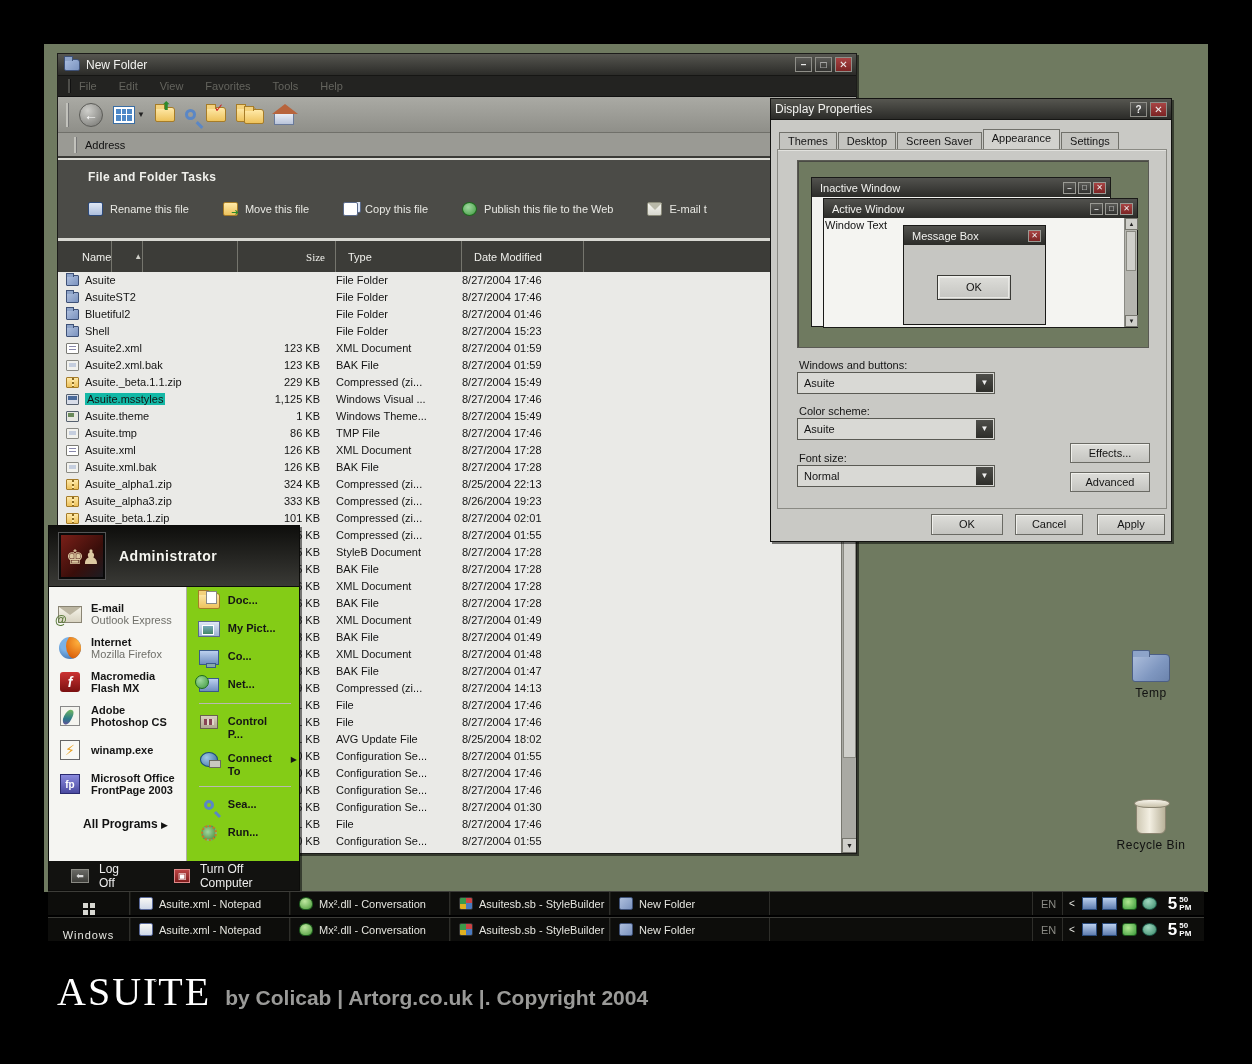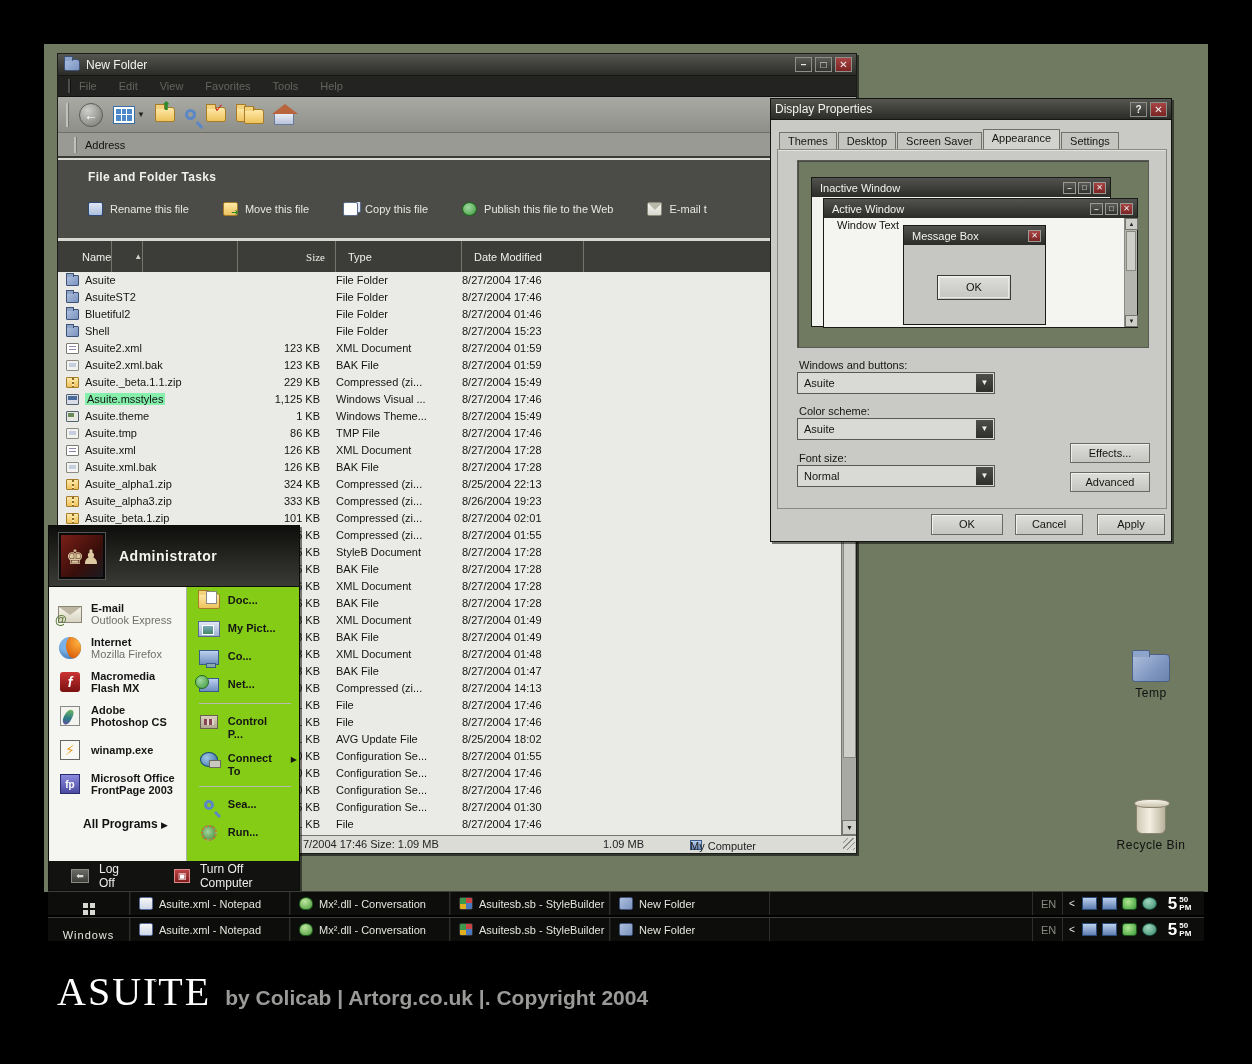--- a/index.html
+++ b/index.html
@@ -62,21 +62,21 @@
   .colhead span{display:flex;align-items:center;height:100%;padding-left:12px;border-right:1px solid #75756d;}
   .c-name{width:180px;}
   .c-size{width:98px;justify-content:flex-end;padding-right:10px;font-family:Liberation Serif, serif;}
   .c-type{width:126px;}
   .c-date{width:122px;}
   .sort-arrow{font-size:8px;margin-left:10px;color:#cfcfc8;}
   .listwrap{flex:1;position:relative;background:#eaeae7;overflow:hidden;}
   .filelist{position:absolute;left:0;top:0;right:15px;bottom:0;overflow:hidden;}
   .frow{display:flex;height:17px;line-height:17px;font-size:11px;color:#141414;align-items:center;}
   .frow .nm{width:147px;overflow:hidden;white-space:nowrap;}
-  .frow .nm span.seltxt{background:#86efac;padding:0 2px;}
+  .frow .nm span.seltxt{background:#14b8a6;padding:0 2px;}
   .frow .sz{width:98px;text-align:right;padding-right:10px;}
   .frow .tp{width:126px;padding-left:6px;overflow:hidden;white-space:nowrap;}
   .frow .dt{padding-left:6px;white-space:nowrap;}
   .fic{width:13px;height:11px;margin:0 6px 0 8px;flex:none;border-radius:1px;position:relative;}
   .fic-folder{background:linear-gradient(135deg,#aebfdd,#7b93bf);border:1px solid #3e5177;}
   .fic-folder:before{content:"";position:absolute;left:-1px;top:-3px;width:6px;height:3px;background:#8ea4c9;border:1px solid #3e5177;border-bottom:none;}
   .fic-xml{background:#fff;border:1px solid #7a7a74;}
   .fic-xml:before{content:"";position:absolute;inset:2px;background:repeating-linear-gradient(#88a 0 1px,transparent 1px 3px);}
   .fic-bak{background:#f2f2ee;border:1px solid #8a8a84;}
   .fic-bak:before{content:"";position:absolute;inset:2px 2px 3px 2px;background:#c5cede;}
@@ -537,29 +537,20 @@
           <span class="tp">Configuration Se...</span>
           <span class="dt">8/27/2004 01:55</span>
         </div>
       </div>
     <div class="scrollbar">
       <span class="sb-btn" style="top:0;">▲</span>
       <div class="sb-thumb" style="top:16px;height:470px;"></div>
       <span class="sb-btn" style="bottom:0;">▼</span>
     </div>
   </div>
-  <div class="statusbar">
-    <span style="left:245px;">7/2004 17:46 Size: 1.09 MB</span>
-    <span style="left:545px;">1.09 MB</span>
-    <span style="left:632px;">
-        <span class="mycomp-ico"></span>
-        <span>My Computer</span>
-      </span>
-    <span class="grip"></span>
-  </div>
 </div>
 
 <div id="dialog" class="abs">
   <div class="titlebar">
     <span>Display Properties</span>
     <span class="cap-btns">
       <span class="cap-btn">?</span>
       <span class="cap-btn close">✕</span>
     </span>
   </div>
@@ -585,21 +576,21 @@
       <div class="pv-win" style="left:25px;top:37px;width:315px;height:130px;">
         <div class="pv-title">
             <span>Active Window</span>
           <span class="pv-btns">
               <span class="pv-btn">–</span>
               <span class="pv-btn">□</span>
               <span class="pv-btn close">✕</span>
             </span>
         </div>
         <div class="pv-body" style="height:109px;">
-          <span style="position:absolute;left:1px;top:1px;margin-left:12px;">Window Text</span>
+          <span style="position:absolute;left:1px;top:1px;">Window Text</span>
           <div class="pv-scroll">
               <span class="sb-btn" style="top:0;">▲</span>
               <span class="sb-btn" style="bottom:0;">▼</span>
               <div class="sb-thumb" style="top:13px;height:40px;left:1px;width:10px;"></div>
             </div>
         </div>
       </div>
       <div class="pv-win" style="left:105px;top:64px;width:143px;height:100px;background:#c6c6c2;">
         <div class="pv-title">
             <span>Message Box</span>

